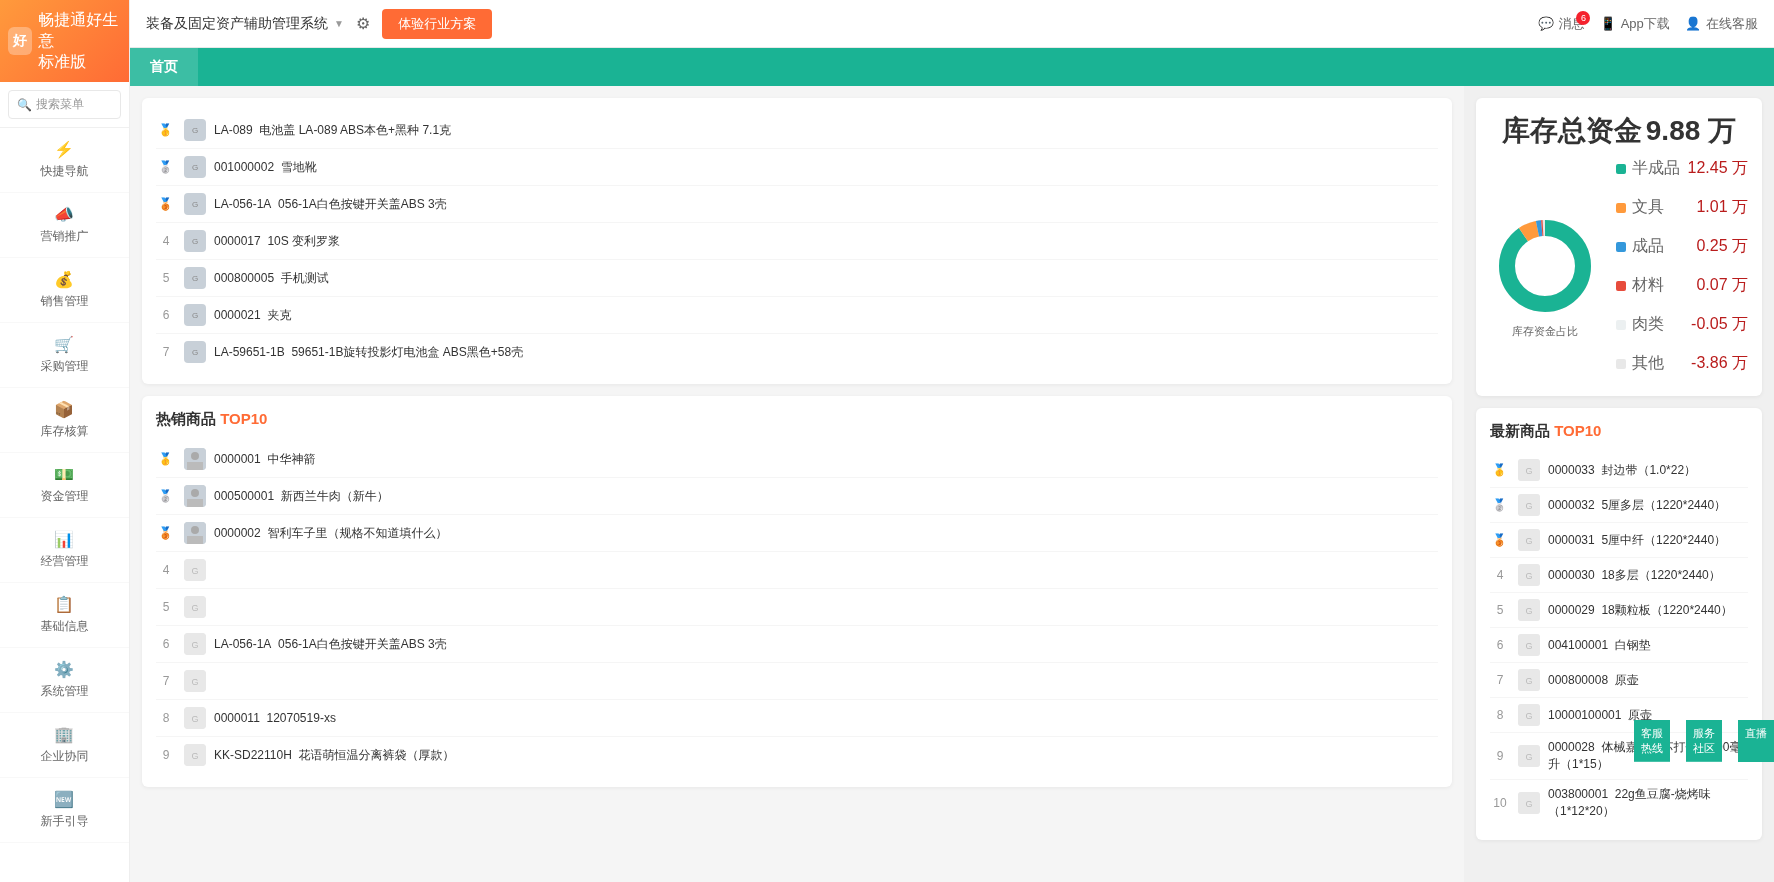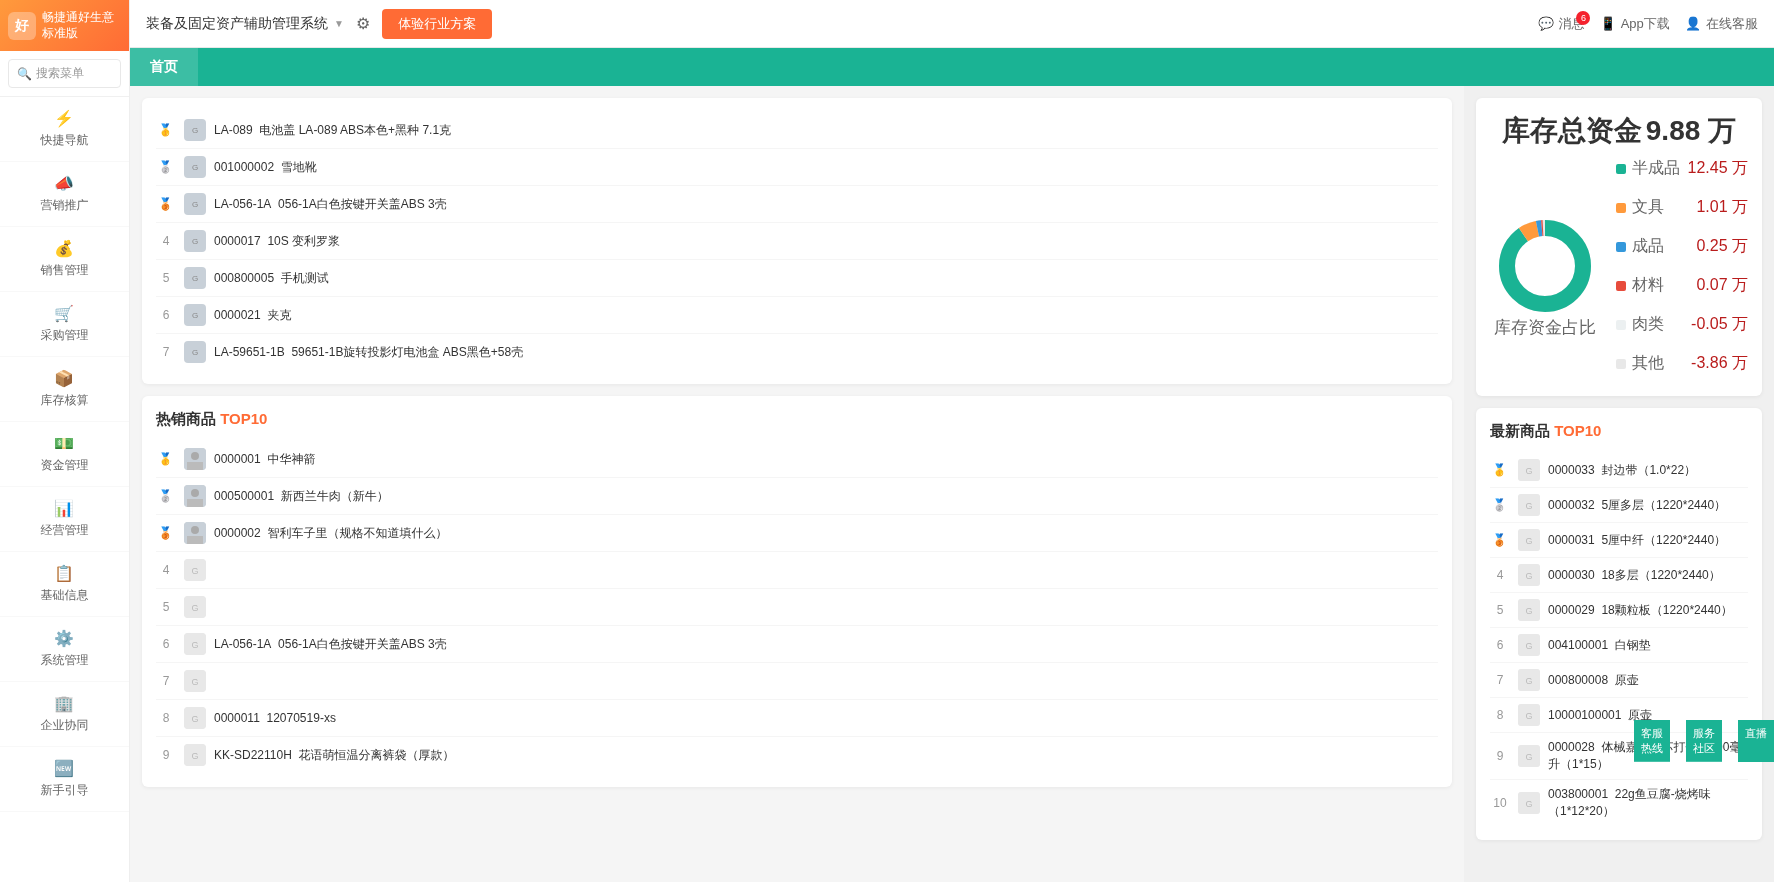--- a/index.html
+++ b/index.html
@@ -26,21 +26,21 @@
       gap: 6px;
       min-height: 48px;
     }
     .sidebar-logo-icon {
       width: 28px; height: 28px;
       background: rgba(255,255,255,0.3);
       border-radius: 6px;
       display: flex; align-items: center; justify-content: center;
       font-size: 14px; font-weight: bold;
     }
-    .sidebar-logo-text { font-size: 12px; line-height: 1.3; }
+    .sidebar-logo-text { font-size: 16px; line-height: 1.3; }
     .sidebar-search {
       padding: 8px;
       border-bottom: 1px solid #f0f0f0;
     }
     .sidebar-search-btn {
       width: 100%; padding: 5px 8px;
       background: none; border: 1px solid #e8e8e8;
       border-radius: 4px; cursor: pointer;
       color: #999; font-size: 12px;
       display: flex; align-items: center; gap: 4px;
@@ -196,21 +196,21 @@
       margin-bottom: 8px;
     }
 
     .donut-container {
       position: relative;
       width: 110px; height: 110px;
       flex-shrink: 0;
     }
     .donut-label {
       position: absolute; bottom: -18px; left: 50%; transform: translateX(-50%);
-      font-size: 17px; color: #666; white-space: nowrap;
+      font-size: 11px; color: #666; white-space: nowrap;
     }
 
     .legend {
       display: flex; flex-direction: column; gap: 18px;
       font-size: 16px; flex: 1;
     }
     .legend-item {
       display: flex; align-items: center; gap: 6px;
     }
     .legend-dot {

